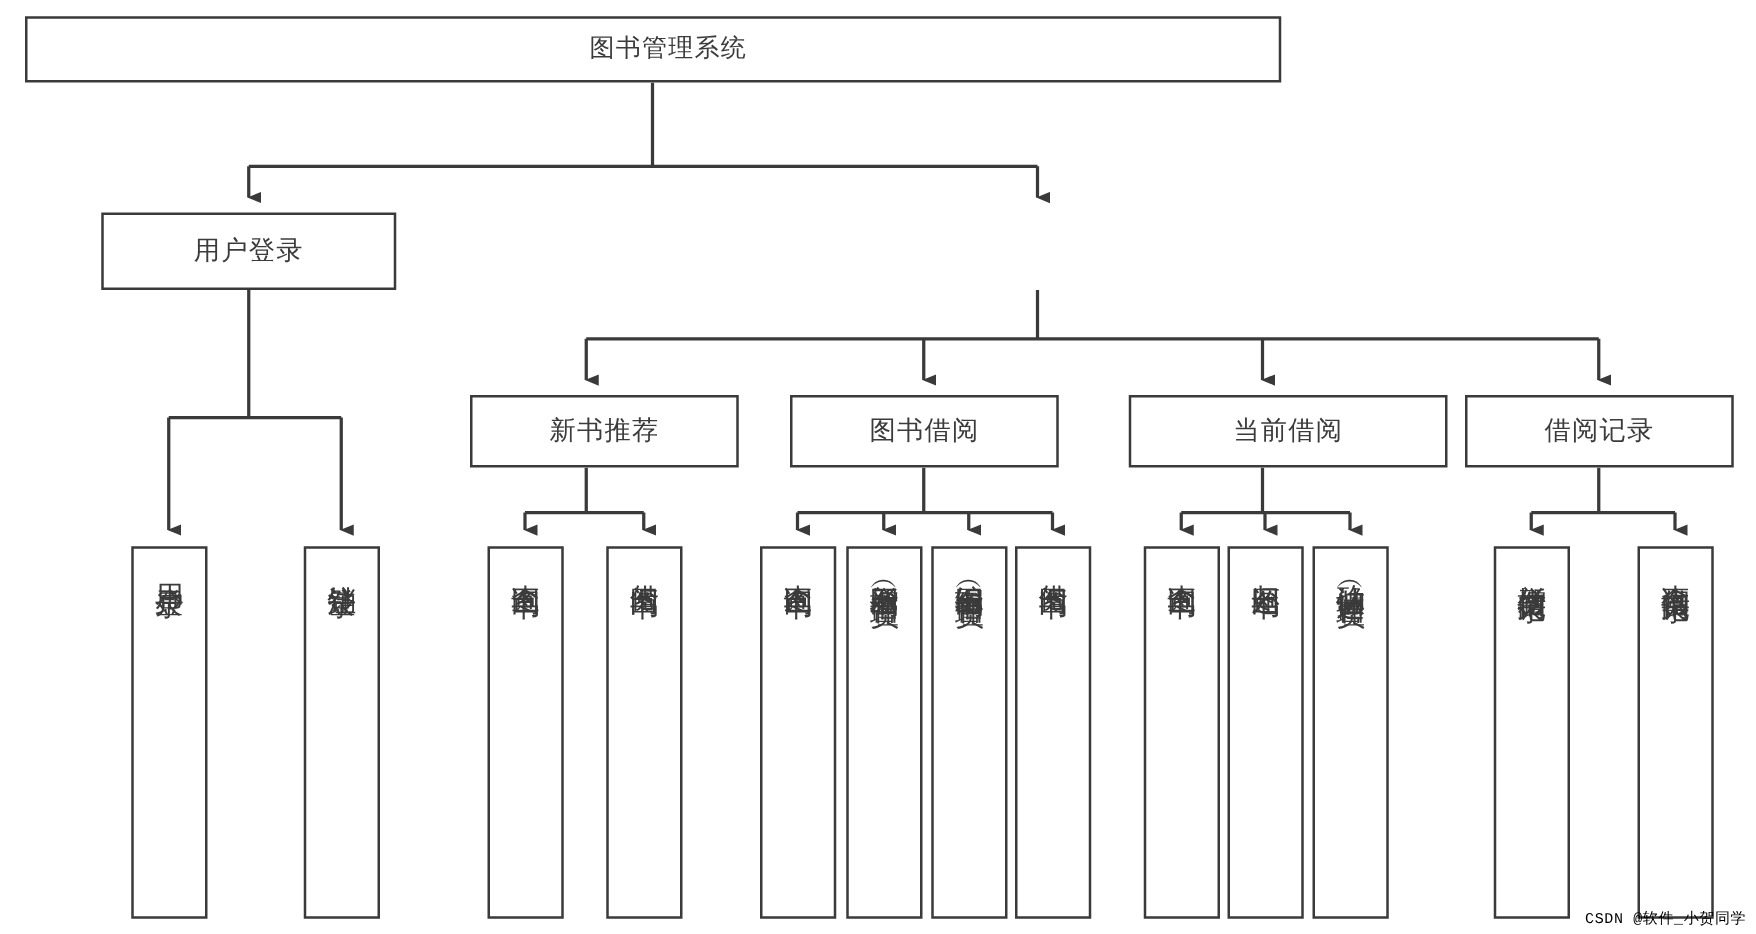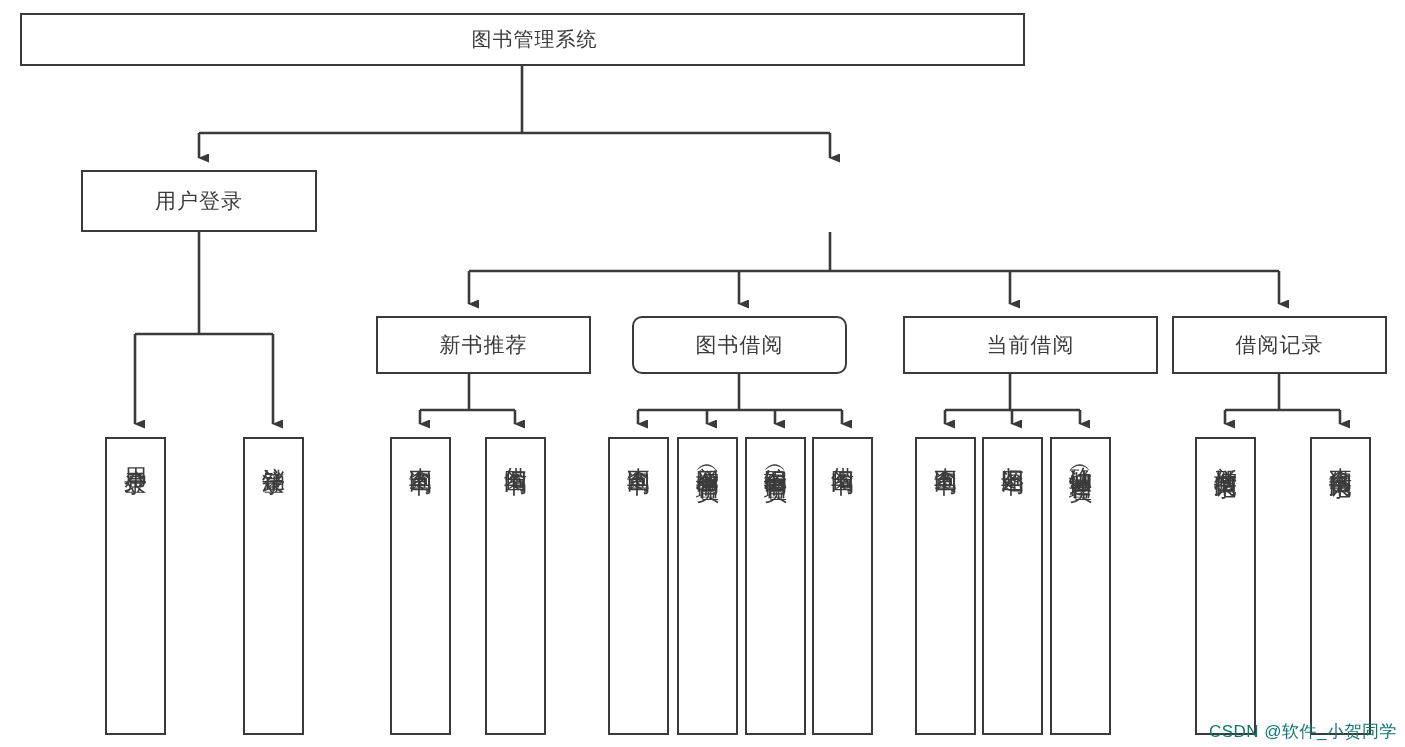--- a/index.html
+++ b/index.html
@@ -61,25 +61,26 @@
     text-orientation: upright;
     font-size: 23px;
     line-height: 1;
     letter-spacing: 2px;
     white-space: nowrap;
   }
   .watermark {
     position: absolute;
     right: 8px;
     bottom: 4px;
-    font-size: 17px;
-    color: #0f766e;
+    font-size: 12px;
+    color: #000000;
     letter-spacing: 0.5px;
     z-index: 3;
     white-space: nowrap;
+    font-family: Liberation Mono, monospace;
   }
 </style>
 </head>
 <body>
 
 <div id="canvas">
 
   <svg id="wires" viewBox="0 0 1405 747">
     <defs>
       <marker id="arw" markerWidth="10" markerHeight="11" refX="4.5" refY="10" orient="auto" markerUnits="userSpaceOnUse">
@@ -134,21 +135,21 @@
     <span class="lbl">图书管理系统</span>
   </div>
 
   <div class="node h" style="left:81px; top:170px; width:236px; height:62px;">
     <span class="lbl">用户登录</span>
   </div>
 
   <div class="node h" style="left:362px; top:316px; width:215px; height:58px;margin-left:14px;">
     <span class="lbl">新书推荐</span>
   </div>
-  <div class="node h" style="left:632px; top:316px; width:215px; height:58px;border-radius:10px;">
+  <div class="node h" style="left:632px; top:316px; width:215px; height:58px;">
     <span class="lbl">图书借阅</span>
   </div>
   <div class="node h" style="left:903px; top:316px; width:255px; height:58px;">
     <span class="lbl">当前借阅</span>
   </div>
   <div class="node h" style="left:1172px; top:316px; width:215px; height:58px;">
     <span class="lbl">借阅记录</span>
   </div>
 
   <div class="node v" style="left:105px; top:437px; width:61px; height:298px;">

